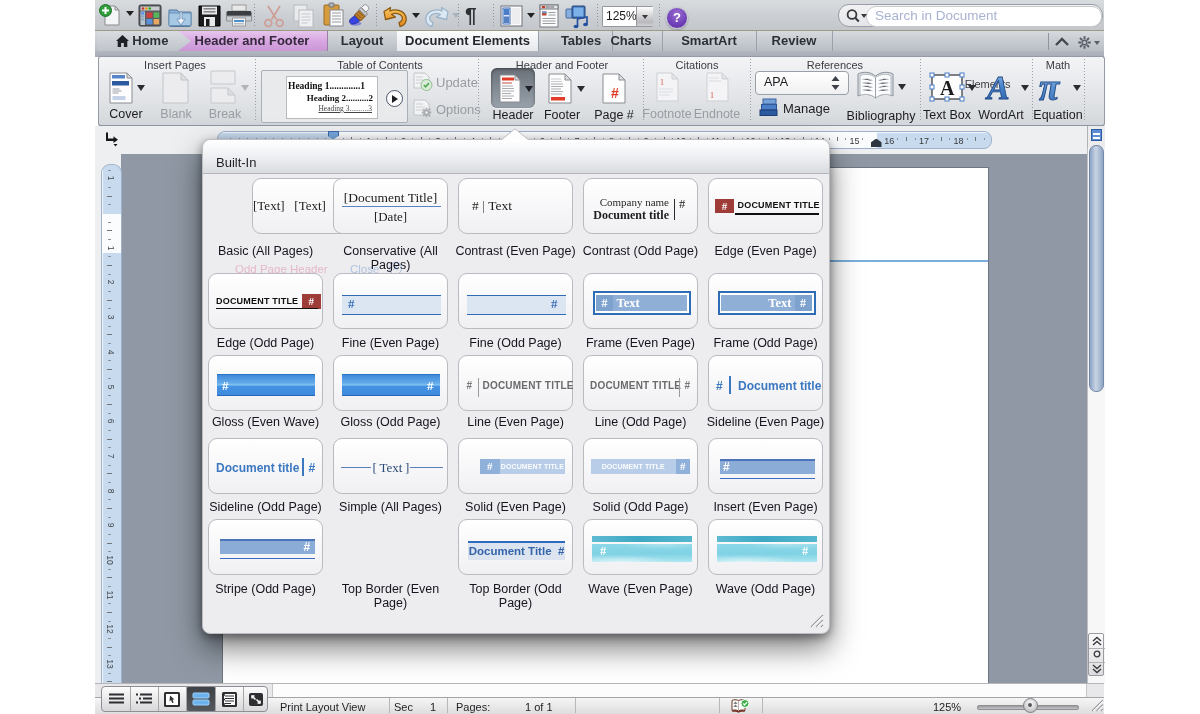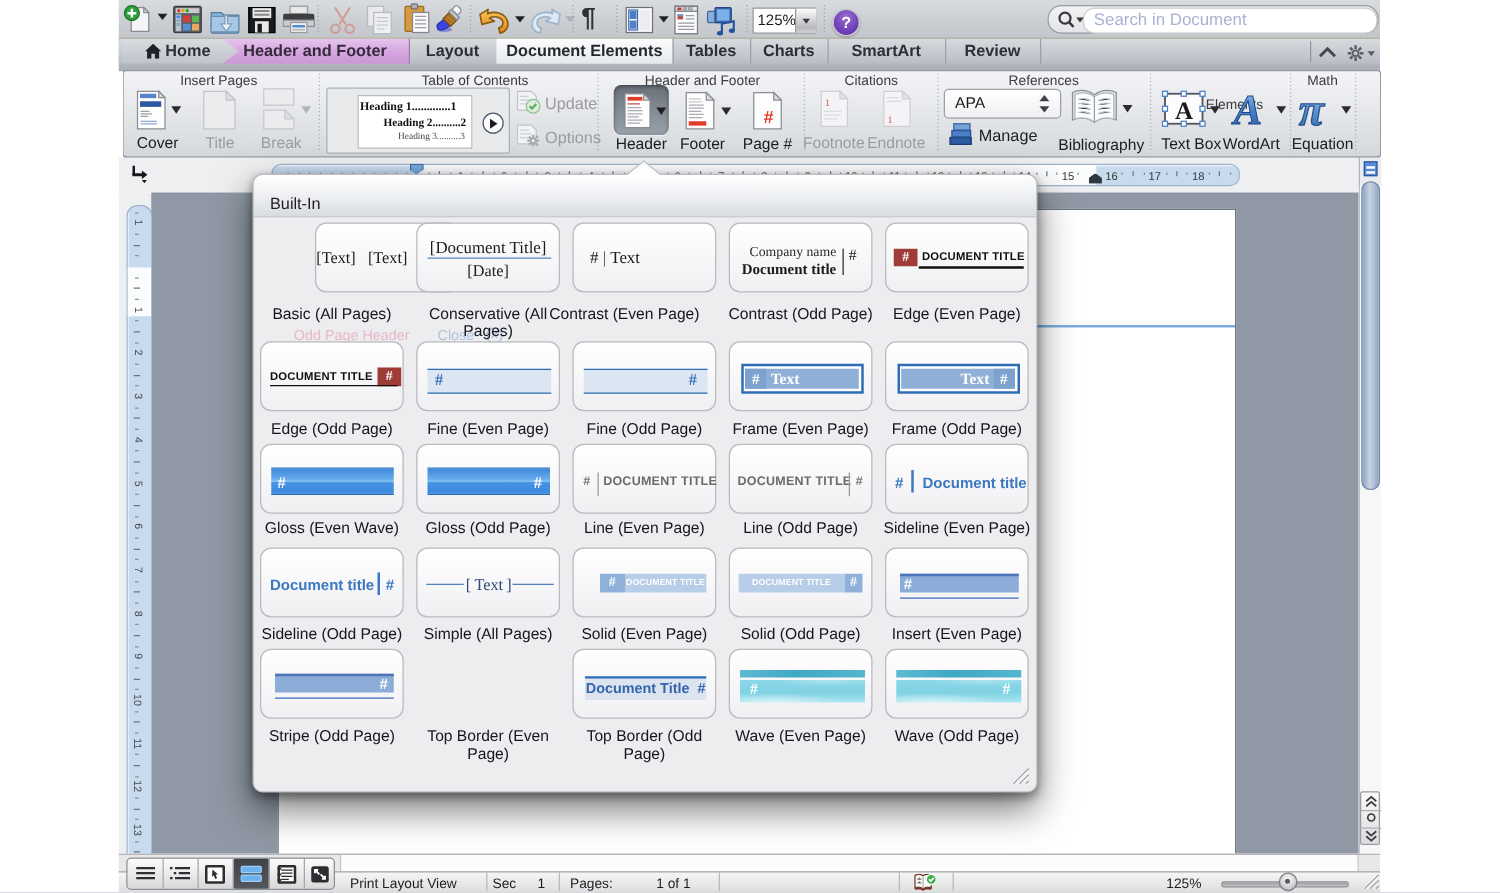--- a/index.html
+++ b/index.html
@@ -231,21 +231,21 @@
 <div class="a" style="left:95px;top:31px;width:1009px;height:20px;background:linear-gradient(#d7dade,#bfc4cb 80%,#b8bdc5);"></div>
 
 <div class="a tab" style="left:177px;top:31px;width:150px;background:linear-gradient(#e6c6ec,#d6a4e0 55%,#c997d4);border-right:1px solid #9a7fa4;color:#342a3c;">Header and Footer</div>
 <div class="a tab" style="left:97px;top:31px;width:90px;clip-path:polygon(0 0,81px 0,100% 50%,81px 100%,0 100%);border-right:none;padding-right:4px;background:linear-gradient(#d9dce0,#bfc4cb);filter:drop-shadow(1.5px 0 0 #9aa0ab);">
  <svg style="vertical-align:-2px" width="13" height="12" viewBox="0 0 13 12">
         <path d="M6.5 0L0 6h1.7v6h3.4V8h2.8v4h3.4V6H13z" fill="#1e2126"></path>
       </svg>
  Home</div>
 <div class="a tab" style="left:327px;top:31px;width:70px;">Layout</div>
 <div class="a tab" style="left:397px;top:31px;width:141px;background:linear-gradient(#fdfdfe,#eceef1 70%,#e6e8ec);color:#24282e;">Document Elements</div>
-<div class="a tab" style="left:538px;top:31px;width:62px;">Tables</div>
+<div class="a tab" style="left:538px;top:31px;width:62px;padding-left:12px;">Tables</div>
 <div class="a tab" style="left:600px;top:31px;width:62px;">Charts</div>
 <div class="a tab" style="left:662px;top:31px;width:94px;">SmartArt</div>
 <div class="a tab" style="left:756px;top:31px;width:76px;">Review</div>
 <div class="a" style="left:1048px;top:33px;width:1px;height:17px;background:#8f96a0"></div>
 <svg class="a" style="left:1055px;top:37px" width="14" height="9" viewBox="0 0 14 9">
       <path d="M1 8l6-6 6 6" fill="none" stroke="#44484e" stroke-width="2.4"></path>
     </svg>
 <svg class="a" style="left:1077px;top:35px" width="15" height="15" viewBox="0 0 15 15">
  <path d="M7.5 1l1 2.2 2.4-.6.6 2.4L13.7 6l-1.2 2.1 1.7 1.8-1.8 1.7.6 2.3-2.4.5-.6 2.3-2.5-.9-2.1 1.4-1.2-2.1-2.4.2.1-2.5L0 11.4 1.6 9.6.7 7.3l2.2-1-.1-2.5 2.4.3L6.3 2z" fill="none"></path>
  <g fill="#5a5e66">
@@ -286,35 +286,35 @@
  <g stroke="#8aa8d0">
         <path d="M3.5 25h13M3.5 27h13"></path>
       </g>
 </svg>
 <div class="a" style="left:137px;top:85px;border-left:4.5px solid transparent;border-right:4.5px solid transparent;border-top:6px solid #2c2c30"></div>
 <div class="a blabel" style="left:96px;top:107px;width:60px;">Cover</div>
 <svg class="a" style="left:162px;top:72px" width="27" height="32" viewBox="0 0 27 32">
  <path d="M1 1h18l7 7v23H1z" fill="#ececee" stroke="#c2c4c8"></path>
  <path d="M19 1l7 7h-7z" fill="#dcdee0" stroke="#c2c4c8"></path>
 </svg>
-<div class="a blabel dis" style="left:146px;top:107px;width:60px;">Title</div>
+<div class="a blabel dis" style="left:146px;top:107px;width:60px;">Blank</div>
 <svg class="a" style="left:209px;top:70px" width="30" height="34" viewBox="0 0 30 34">
  <path d="M2 1h24v13H2z" fill="#ececee" stroke="#c6c8cc"></path>
  <path d="M2 18h17l7 7v8H2z" fill="#ececee" stroke="#c6c8cc"></path>
  <path d="M19 18l7 7h-7z" fill="#dcdee0" stroke="#c6c8cc"></path>
 </svg>
 <div class="a" style="left:241px;top:85px;border-left:4.5px solid transparent;border-right:4.5px solid transparent;border-top:6px solid #b2b4ba"></div>
 <div class="a blabel dis" style="left:195px;top:107px;width:60px;">Break</div>
 
 <div class="a" style="left:261px;top:70px;width:145px;height:51px;background:#e9eaec;border:1px solid #aab0b8;border-radius:2px;"></div>
 <div class="a" style="left:286px;top:76px;width:90px;height:41px;background:#fff;border:1px solid #b8babe;"></div>
 <div class="a serif" style="left:288px;top:80px;width:86px;font-weight:bold;color:#111;">
  <div style="font-size:9.5px;line-height:12px;text-align:left;">Heading 1.............1</div>
  <div style="font-size:9px;line-height:12px;text-align:right;padding-right:1px;">Heading 2..........2</div>
- <div style="font-size:7.5px;line-height:10px;font-weight:normal;color:#444;text-align:right;padding-right:2px;">Heading 3..........3</div>
+ <div style="font-size:7.5px;line-height:10px;font-weight:normal;color:#444;text-align:right;padding-right:2px;text-decoration:underline;">Heading 3..........3</div>
 </div>
 <div class="a" style="left:386px;top:90px;width:15px;height:15px;border-radius:50%;background:#fdfdfe;border:1.5px solid #4a5568;">
  <div class="a" style="left:5px;top:3.5px;border-top:4px solid transparent;border-bottom:4px solid transparent;border-left:6px solid #1c1e24"></div>
 </div>
 <svg class="a" style="left:413px;top:72px" width="20" height="20" viewBox="0 0 20 20">
  <path d="M1 1h11l4 4v11H1z" fill="#f2f3f4" stroke="#c2c4c8"></path>
  <g stroke="#ccced2">
         <path d="M3 5h7M3 8h9M3 11h9"></path>
       </g>
  <circle cx="13.5" cy="13" r="5.5" fill="#d8ecd8" stroke="#8fbf8f"></circle>
@@ -422,21 +422,21 @@
         <rect x="31" y="1" width="4" height="4"></rect>
         <rect x="1" y="25" width="4" height="4"></rect>
         <rect x="31" y="25" width="4" height="4"></rect>
         <rect x="16" y="1" width="4" height="4"></rect>
         <rect x="16" y="25" width="4" height="4"></rect>
         <rect x="1" y="13" width="4" height="4"></rect>
         <rect x="31" y="13" width="4" height="4"></rect>
       </g>
 </svg>
 <div class="a" style="left:968px;top:85px;border-left:4.5px solid transparent;border-right:4.5px solid transparent;border-top:6px solid #2c2c30"></div>
-<div class="a blabel" style="left:917px;top:108px;width:60px;text-align:right;">Text Box</div>
+<div class="a blabel" style="left:917px;top:108px;width:60px;">Text Box</div>
 <svg class="a" style="left:983px;top:70px" width="36" height="34" viewBox="0 0 36 34">
  <defs>
         <linearGradient id="wa" x1="0" y1="0" x2="0" y2="1">
   <stop offset="0" stop-color="#9ec4ea"></stop>
           <stop offset=".45" stop-color="#4a86cc"></stop>
           <stop offset="1" stop-color="#2a5caa"></stop>
         </linearGradient>
       </defs>
  <text x="4" y="29" font-size="34" font-weight="bold" font-style="italic" fill="url(#wa)" stroke="#1e4684" stroke-width=".8" font-family="Liberation Serif">A</text>
 </svg>
@@ -761,21 +761,21 @@
   <div class="a" style="left:89.5px;top:19.5px;width:1.3px;height:21px;background:#2a2a2a;"></div>
   <div class="a serif" style="left:95px;top:17.5px;font-size:12.5px;color:#1c1c1c;">#</div>
  </div>
  <div class="cell" style="left:505px;top:38px;">
   <div class="a" style="left:6px;top:20.2px;width:19px;height:14.2px;background:#9e3c38;color:#fff;font-family:'Liberation Serif',serif;font-weight:bold;font-size:11px;text-align:center;line-height:14px;">#</div>
   <div class="a" style="left:28.5px;top:21px;width:81px;font-size:9px;font-weight:bold;letter-spacing:.2px;color:#0f0f0f;white-space:nowrap;">DOCUMENT TITLE</div>
   <div class="a" style="left:25.5px;top:34.4px;width:84px;height:1.6px;background:#111;"></div>
  </div>
  <div class="a clabel" style="left:0px;top:104px;">Basic (All Pages)</div>
  <div class="a clabel" style="left:125px;top:104px;">Conservative (All<br>Pages)</div>
- <div class="a clabel" style="left:234px;top:104px;">Contrast (Even Page)</div>
+ <div class="a clabel" style="left:250px;top:104px;">Contrast (Even Page)</div>
  <div class="a clabel" style="left:375px;top:104px;">Contrast (Odd Page)</div>
  <div class="a clabel" style="left:500px;top:104px;">Edge (Even Page)</div>
 
  <div class="cell" style="left:5px;top:133px;">
   <div class="a" style="left:7px;top:21.5px;width:80px;font-size:9px;font-weight:bold;letter-spacing:.2px;color:#0f0f0f;white-space:nowrap;">DOCUMENT TITLE</div>
   <div class="a" style="left:92.8px;top:20.2px;width:19px;height:14.9px;background:#9e3c38;color:#fff;font-family:'Liberation Serif',serif;font-weight:bold;font-size:11px;text-align:center;line-height:14.5px;">#</div>
   <div class="a" style="left:6.9px;top:33.6px;width:102px;height:1.7px;background:#111;"></div>
  </div>
  <div class="cell" style="left:130px;top:133px;">
   <div class="fineband"></div>

